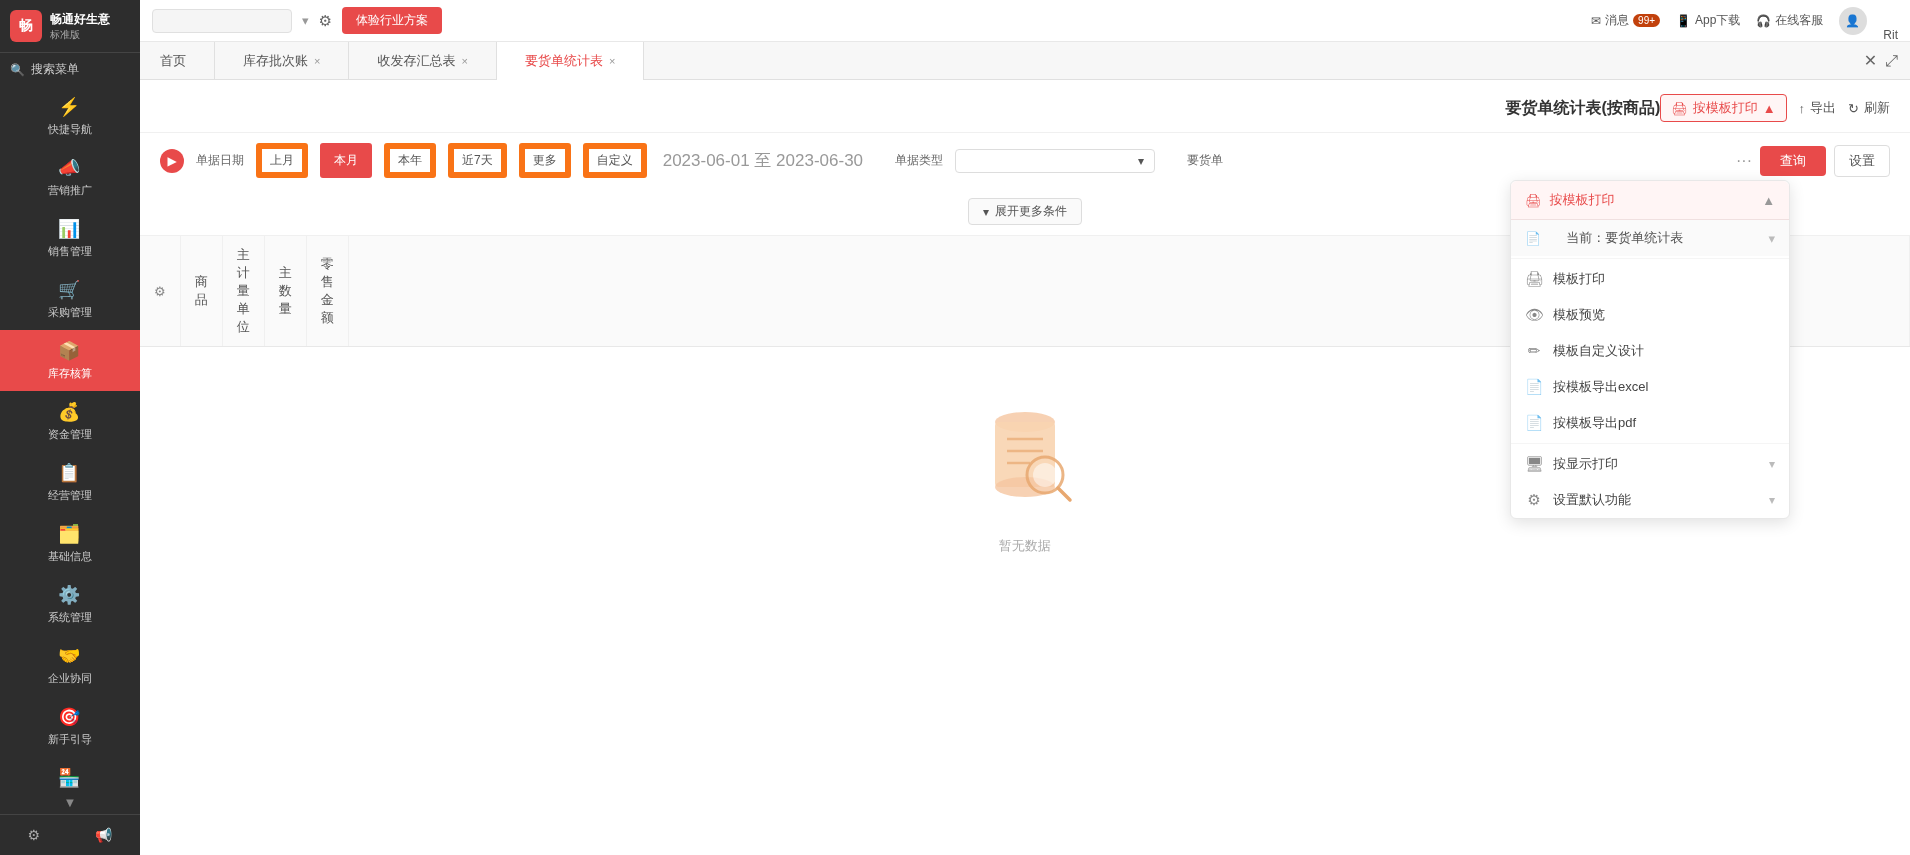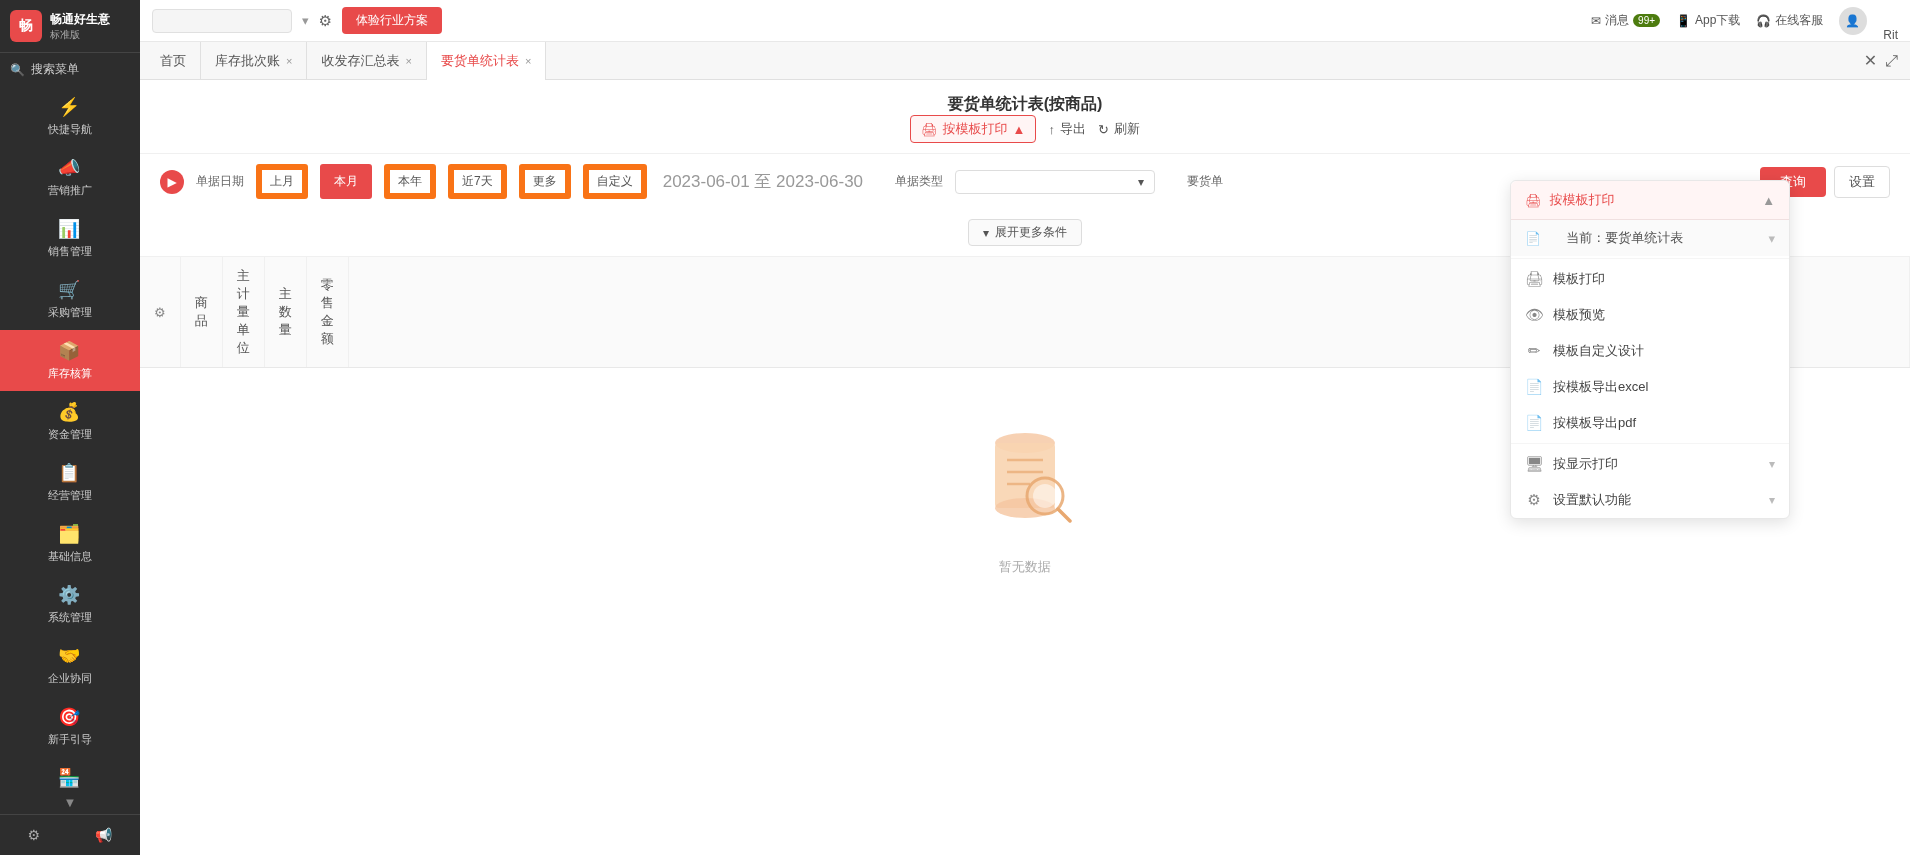--- a/index.html
+++ b/index.html
@@ -114,21 +114,21 @@
       border: none;
       border-radius: 4px;
       padding: 5px 14px;
       font-size: 12px;
       cursor: pointer;
     }
     .topbar-spacer { flex: 1; }
     .topbar-actions { display: flex; align-items: center; gap: 16px; }
     .topbar-action { display: flex; align-items: center; gap: 4px; color: #555; font-size: 12px; cursor: pointer; }
     .topbar-badge {
-      background: #4d7c0f;
+      background: #c2410c;
       color: white;
       border-radius: 10px;
       padding: 1px 5px;
       font-size: 10px;
       min-width: 18px;
       text-align: center;
     }
     .topbar-avatar {
       width: 28px; height: 28px;
       background: #ddd;
@@ -142,21 +142,21 @@
       display: flex;
       align-items: center;
       background: #f7f7f7;
       border-bottom: 1px solid #e0e0e0;
       padding: 0 0 0 0;
       height: 38px;
     }
     .tab {
       display: flex;
       align-items: center;
-      padding: 0 14px;
+      padding: 0 28px;
       height: 38px;
       font-size: 13px;
       cursor: pointer;
       color: #555;
       border-right: 1px solid #e0e0e0;
       gap: 6px;
       white-space: nowrap;
     }
     .tab:first-child { padding-left: 20px; }
     .tab.active {
@@ -173,24 +173,23 @@
       flex: 1;
       background: #fff;
       overflow-y: auto;
       position: relative;
     }
 
     
     .page-header {
       display: flex;
       align-items: center;
-      justify-content: space-between;
+      justify-content: flex-end;
       padding: 14px 20px 10px;
       border-bottom: 1px solid #f0f0f0;
-      flex-direction: column;
     }
     .page-title { font-size: 16px; font-weight: 600; color: #333; }
     .page-actions { display: flex; align-items: center; gap: 12px; }
     .btn-template-print {
       display: flex; align-items: center; gap: 5px;
       color: #e84a4a; cursor: pointer; font-size: 13px;
       border: 1px solid #e84a4a; border-radius: 4px;
       padding: 4px 10px;
       background: #fff5f5;
     }

